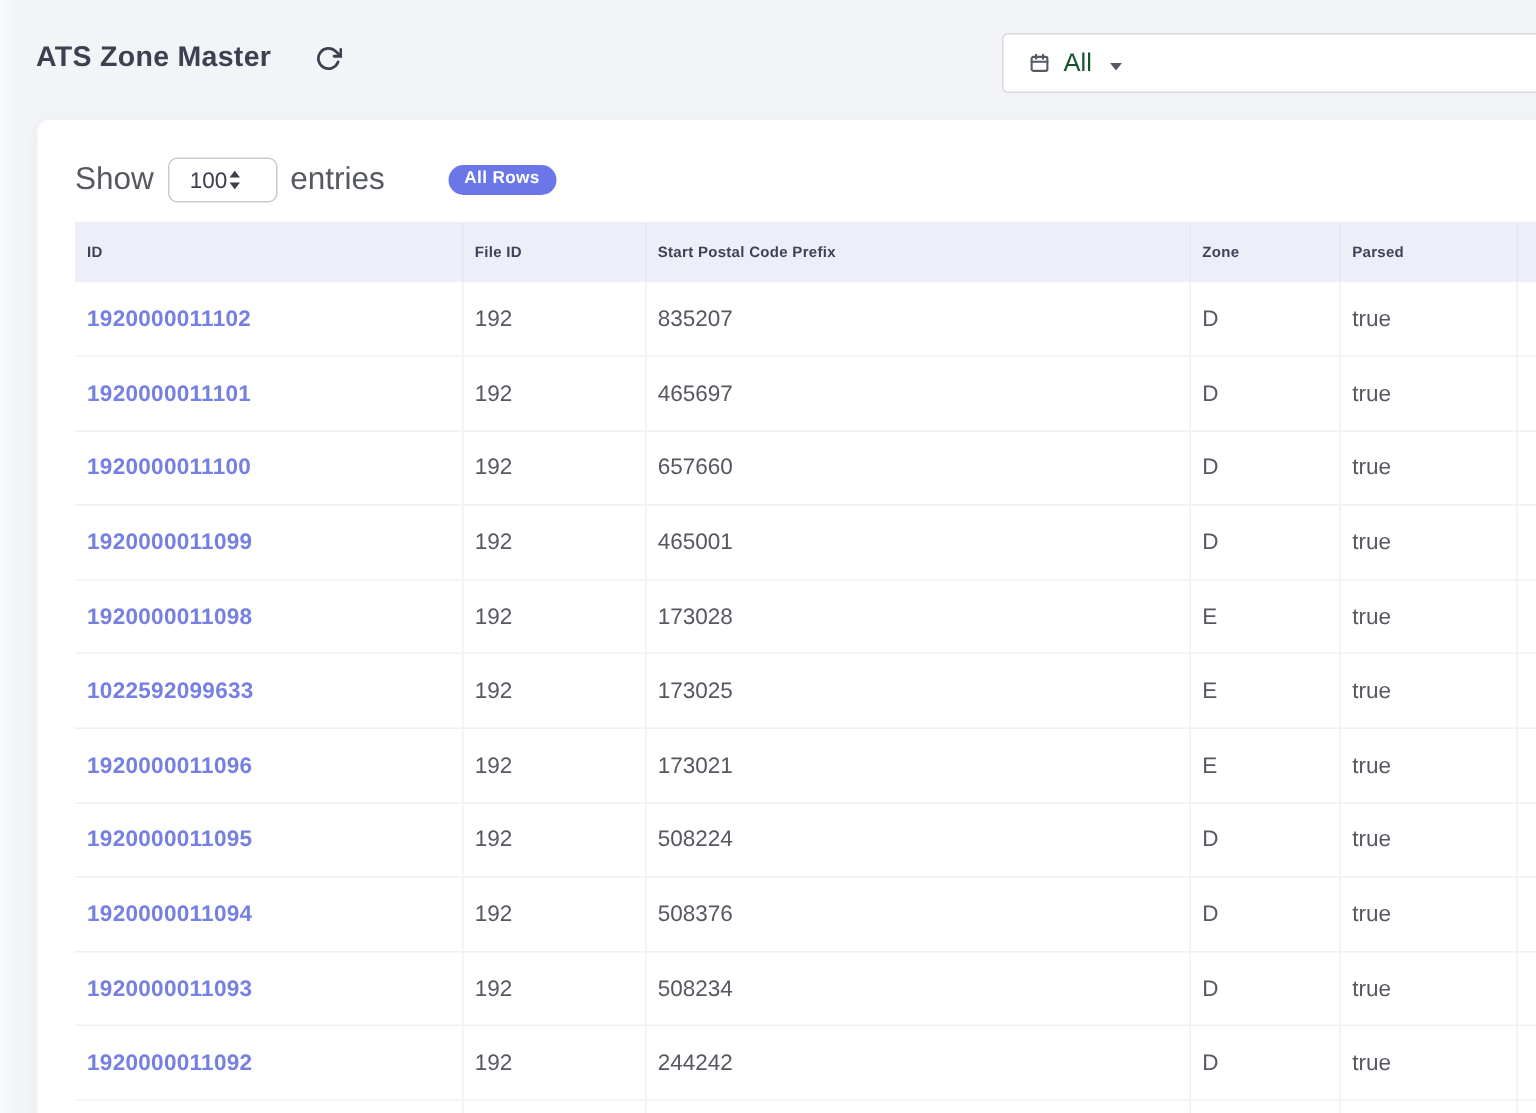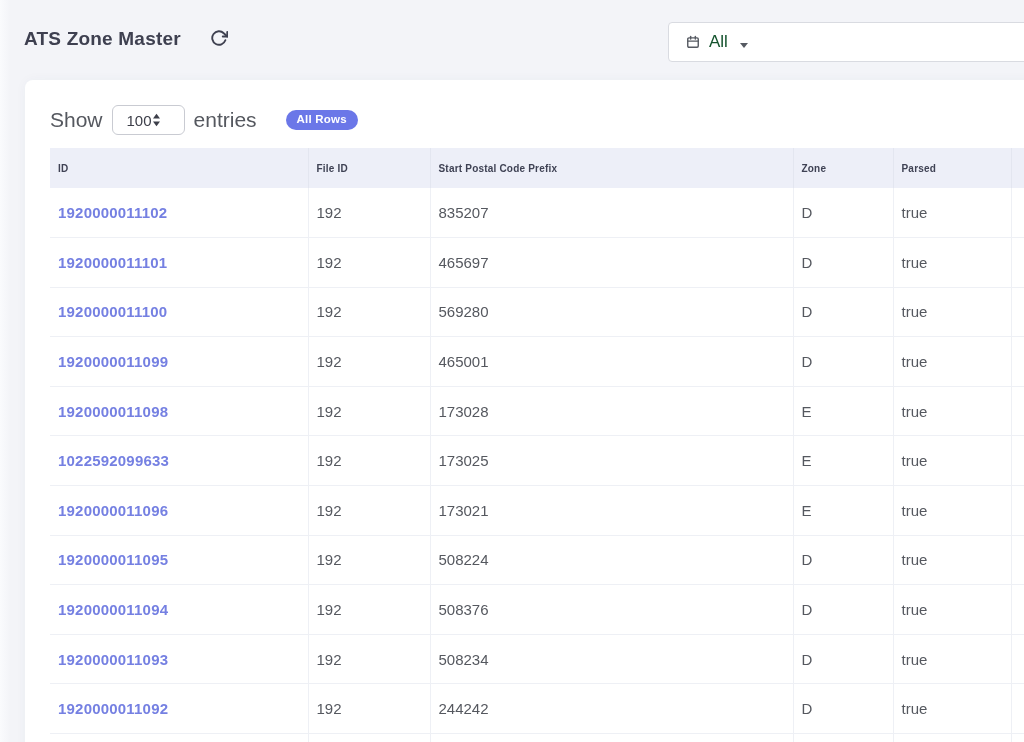--- a/index.html
+++ b/index.html
@@ -9,21 +9,21 @@
     font-family:"Liberation Sans",sans-serif;
     -webkit-font-smoothing:antialiased;
   }
   body::before{ 
     content:"";position:absolute;left:0;top:0;bottom:0;width:10px;
     background:linear-gradient(to right,#fafbfd,rgba(250,251,253,0));
     pointer-events:none;
   }
 
   
-  .page-header{position:absolute;left:24px;top:28px;display:flex;align-items:flex-start;gap:28px}
+  .page-header{position:absolute;left:24px;top:28px;display:flex;align-items:center;gap:28px}
   .page-title{font-size:19px;font-weight:700;color:#3e4050;letter-spacing:.2px}
   .refresh-btn{width:20px;height:20px;display:flex;align-items:center;justify-content:center;cursor:pointer;background:none;border:none;padding:0}
 
   .date-filter{
     position:absolute;left:668px;top:22px;width:372px;height:40px;
     background:#ffffff;border:1px solid #d9dbe1;border-radius:4px;
     display:flex;align-items:center;gap:9px;padding-left:17px;box-sizing:border-box;
     cursor:pointer;
   }
   .date-filter-label{font-size:17px;color:#14532d}
@@ -39,21 +39,21 @@
   
   .table-controls{display:flex;align-items:center;padding:25px 0 0 25px;gap:9px}
   .ctl-label{font-size:21px;color:#55585f}
   .page-size-select{
     width:73px;height:30px;box-sizing:border-box;
     border:1px solid #c9cbd2;border-radius:6px;background:#fff;
     display:flex;align-items:center;
     padding:0 9px 0 14px;font-size:15px;color:#3c3e49;cursor:pointer;
   }
   .all-rows-badge{
-    margin-left:20px;background:#6b77e8;color:#ffffff;
+    margin-left:33px;background:#6b77e8;color:#ffffff;
     font-size:11.5px;font-weight:700;letter-spacing:.2px;
     padding:4px 11px 5px;border-radius:10px;line-height:1;
   }
 
   
   table.data-table{
     margin:13px 0 0 25px;border-collapse:collapse;table-layout:fixed;width:1071px;
   }
   .data-table thead th{
     background:#edeff8;height:40px;text-align:left;vertical-align:middle;
@@ -152,21 +152,21 @@
     <td>192</td>
     <td>465697</td>
     <td>D</td>
     <td>true</td>
     <td></td>
   </tr>
 
   <tr>
     <td><a class="id-link">1920000011100</a></td>
     <td>192</td>
-    <td>569280</td>
+    <td>657660</td>
     <td>D</td>
     <td>true</td>
     <td></td>
   </tr>
 
   <tr>
     <td><a class="id-link">1920000011099</a></td>
     <td>192</td>
     <td>465001</td>
     <td>D</td>

